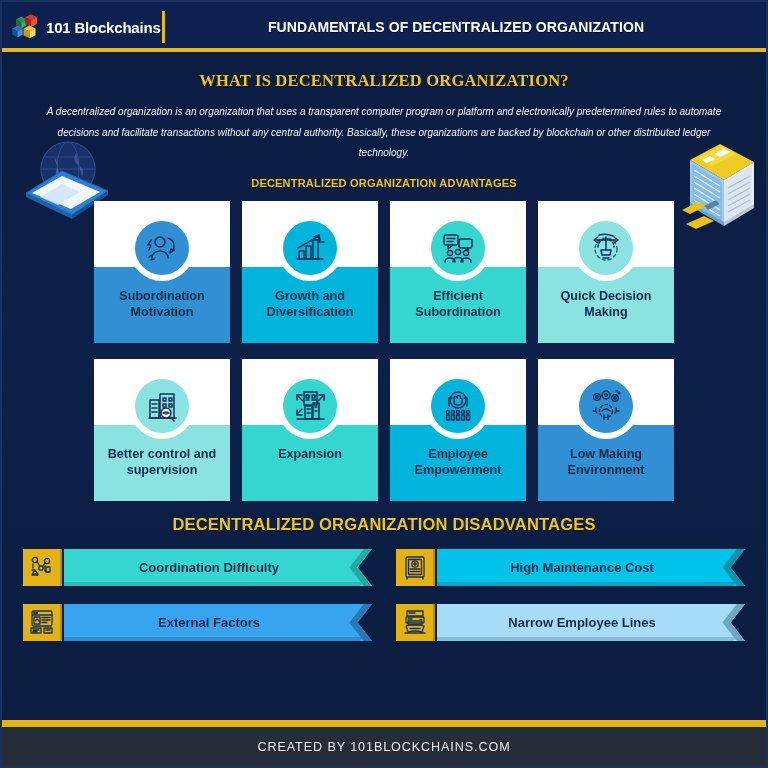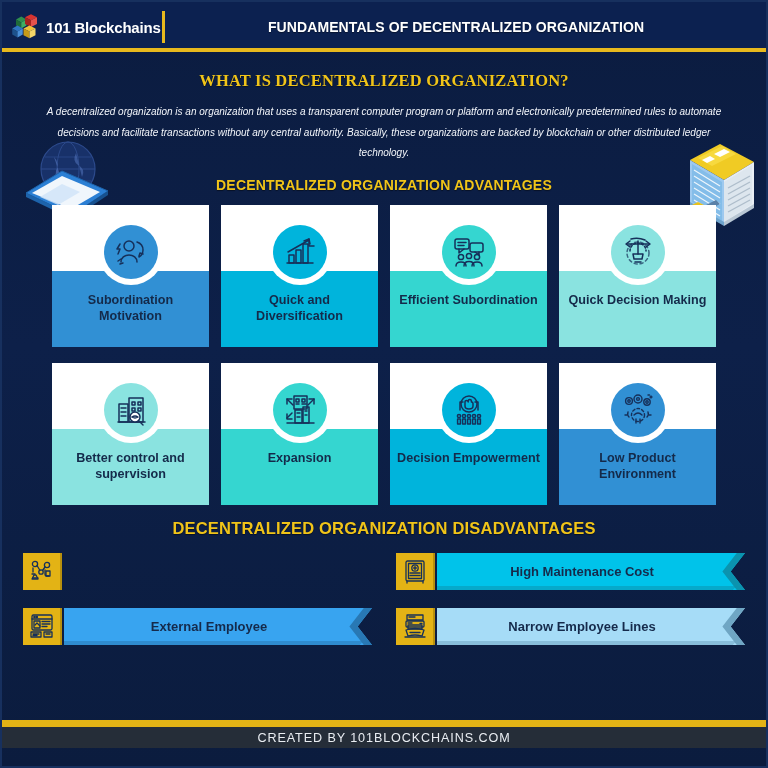--- a/index.html
+++ b/index.html
@@ -70,42 +70,42 @@
 
   
   .section-title {
     text-align:center;
     color:#f0c419;
     font-weight:bold;
     letter-spacing:0.2px;
     text-shadow:0 1px 1px rgba(0,0,0,.45);
   }
   #title-what { font-size:16.5px; margin-top:19px;font-family:Liberation Serif, serif; }
-  #title-adv { font-size:14px; margin-top:13px; }
+  #title-adv { font-size:11px; margin-top:13px; }
   #title-dis { font-size:16.5px; margin-top:14px; }
 
   .intro {
     margin:11px auto 0;
     width:700px;
     text-align:center;
     color:#f2f5fa;
     font-size:10px;
     line-height:20.5px;
     font-style:italic;
   }
 
   
   .art { position:absolute; pointer-events:none; }
   #art-phone { left:14px; top:133px; width:104px; height:86px; }
   #art-building { left:676px; top:134px; width:84px; height:96px; }
 
   
   .cards-grid {
     margin:12px auto 0;
-    width:664px;
+    width:580px;
     display:grid;
     grid-template-columns:repeat(4, 1fr);
     gap:12px;
   }
   .cards-grid.row2 { margin-top:16px; }
   .card {
     height:142px;
     background:#ffffff;
     display:flex;
     flex-direction:column;
@@ -192,21 +192,21 @@
   }
 
   
   .footer {
     position:absolute;
     left:0; right:0; bottom:0;
     height:46px;
   }
   .footer-bar { height:7px; background:#e3b315; }
   .footer-strip {
-    height:21px;
+    height:39px;
     background:#252d38;
     display:flex;
     align-items:center;
     justify-content:center;
     text-align:center;
   }
   .footer-text {
     color:#e9edf2;
     font-size:12.6px;
     letter-spacing:0.9px;
@@ -319,21 +319,21 @@
           <svg viewBox="0 0 34 34" fill="none" stroke="#16305a" stroke-width="1.5" stroke-linecap="round" stroke-linejoin="round">
      <path d="M4 28 h26"></path>
             <rect x="6" y="20" width="5" height="8"></rect>
             <rect x="13" y="15" width="5" height="13"></rect>
      <rect x="20" y="9" width="5" height="19"></rect>
             <path d="M5 17 L26 5"></path>
             <path d="M26 4 v7 h5"></path>
             <path d="M21 6 l5-2 l1 5"></path>
           </svg>
         </div>
-        <div class="card-label">Quick and Diversification</div>
+        <div class="card-label">Growth and Diversification</div>
       </div>
       <div class="card">
         <div class="card-fill" style="background: rgb(53, 214, 208);"></div>
         <div class="card-icon" style="background: rgb(53, 214, 208);">
           <svg viewBox="0 0 34 34" fill="none" stroke="#16305a" stroke-width="1.5" stroke-linecap="round" stroke-linejoin="round">
      <rect x="3" y="4" width="14" height="10" rx="2"></rect>
             <path d="M7 14 v4 l5-4"></path>
             <path d="M6 7.5 h8 M6 10.5 h6"></path>
      <rect x="18" y="8" width="13" height="9" rx="2"></rect>
             <path d="M27 17 v3 l-4-3"></path>
@@ -414,58 +414,68 @@
               <path d="M10.6 26 h2.8 v5 h-2.8z"></path>
         <circle cx="17" cy="23" r="1.6"></circle>
               <path d="M15.6 26 h2.8 v5 h-2.8z"></path>
         <circle cx="22" cy="23" r="1.6"></circle>
               <path d="M20.6 26 h2.8 v5 h-2.8z"></path>
         <circle cx="27" cy="23" r="1.6"></circle>
               <path d="M25.6 26 h2.8 v5 h-2.8z"></path>
             </g>
           </svg>
         </div>
-        <div class="card-label">Decision Empowerment</div>
+        <div class="card-label">Employee Empowerment</div>
       </div>
       <div class="card">
         <div class="card-fill" style="background: rgb(49, 144, 212);"></div>
         <div class="card-icon" style="background: rgb(49, 144, 212);">
           <svg viewBox="0 0 34 34" fill="none" stroke="#16305a" stroke-width="1.4" stroke-linecap="round" stroke-linejoin="round">
      <circle cx="8" cy="8" r="3.4"></circle>
             <circle cx="8" cy="8" r="1.2"></circle>
      <circle cx="17" cy="6" r="4"></circle>
             <circle cx="17" cy="6" r="1.4"></circle>
      <circle cx="26" cy="9" r="3.2"></circle>
             <circle cx="26" cy="9" r="1.2"></circle>
      <path d="M29 4 h2 M30 3 v2 M27 2 h1.5"></path>
      <circle cx="17" cy="22" r="6.5" stroke-dasharray="2.6 2.2"></circle>
      <path d="M13 22 q4-4 8 0"></path>
             <path d="M15 26 v4 M19 26 v4"></path>
      <path d="M7 19 q-1 3 1 5 M27 19 q1 3-1 5"></path>
      <path d="M6 22 h-2 M28 22 h2"></path>
           </svg>
         </div>
-        <div class="card-label">Low Product Environment</div>
+        <div class="card-label">Low Making Environment</div>
       </div>
     </div>
 
   <div class="section-title" id="title-dis">DECENTRALIZED ORGANIZATION DISADVANTAGES</div>
   <div class="banner-grid" id="banner-grid">
       <div class="banner">
         <div class="banner-icon" style="background: rgb(227, 179, 21);">
           <svg viewBox="0 0 26 26" fill="none" stroke="#16305a" stroke-width="1.3" stroke-linecap="round" stroke-linejoin="round">
      <circle cx="6" cy="6" r="2.6"></circle>
             <circle cx="18" cy="7" r="2.6"></circle>
             <circle cx="12" cy="14" r="2.2"></circle>
      <path d="M8 7.5 L11 12.5 M16 9 L13.5 12.5"></path>
      <path d="M4 10 v4 M4 20 h5 M3 16 h3"></path>
      <path d="M16 12 v4 q0 2 2 2 h2"></path>
      <path d="M5 17 l-2 4 h6 l-2-4z"></path>
             <path d="M17 13 h4 v5 h-4z"></path>
           </svg>
+        </div>
+        <div class="banner-ribbon">
+          <div class="ribbon-shape">
+            <svg viewBox="0 0 300 37" preserveAspectRatio="none" style="width:100%;height:100%;display:block">
+              <polygon points="0,0 300,0 286,18.5 300,37 0,37" fill="#35d6d0"></polygon>
+              <polygon points="300,0 286,18.5 300,37 292,37 278,18.5 292,0" fill="#25a9a5"></polygon>
+              <polygon points="0,33 292,33 288,37 0,37" fill="#25a9a5" opacity="0.55"></polygon>
+            </svg>
+          </div>
+          <div class="banner-text">Coordination Difficulty</div>
         </div>
       </div>
       <div class="banner">
         <div class="banner-icon" style="background: rgb(227, 179, 21);">
           <svg viewBox="0 0 26 26" fill="none" stroke="#16305a" stroke-width="1.3" stroke-linecap="round" stroke-linejoin="round">
      <rect x="4" y="3" width="18" height="20" rx="1.5"></rect>
             <rect x="6.5" y="5.5" width="13" height="15"></rect>
      <circle cx="13" cy="10" r="3.2"></circle>
             <path d="M13 8.2 v3.6 M11.6 10 h2.8"></path>
      <path d="M8 15 h10 M8 17.5 h10"></path>
@@ -500,21 +510,21 @@
           </svg>
         </div>
         <div class="banner-ribbon">
           <div class="ribbon-shape">
             <svg viewBox="0 0 300 37" preserveAspectRatio="none" style="width:100%;height:100%;display:block">
               <polygon points="0,0 300,0 286,18.5 300,37 0,37" fill="#38a4f0"></polygon>
               <polygon points="300,0 286,18.5 300,37 292,37 278,18.5 292,0" fill="#2878b4"></polygon>
               <polygon points="0,33 292,33 288,37 0,37" fill="#2878b4" opacity="0.55"></polygon>
             </svg>
           </div>
-          <div class="banner-text">External Employee</div>
+          <div class="banner-text">External Factors</div>
         </div>
       </div>
       <div class="banner">
         <div class="banner-icon" style="background: rgb(227, 179, 21);">
           <svg viewBox="0 0 26 26" fill="none" stroke="#16305a" stroke-width="1.3" stroke-linecap="round" stroke-linejoin="round">
      <rect x="5" y="2" width="16" height="5"></rect>
             <path d="M7 4 h6"></path>
      <rect x="4" y="8" width="18" height="6" rx="1"></rect>
             <path d="M6 10 h4 M18 10.5 h2"></path>
      <rect x="6" y="12" width="14" height="4"></rect>

